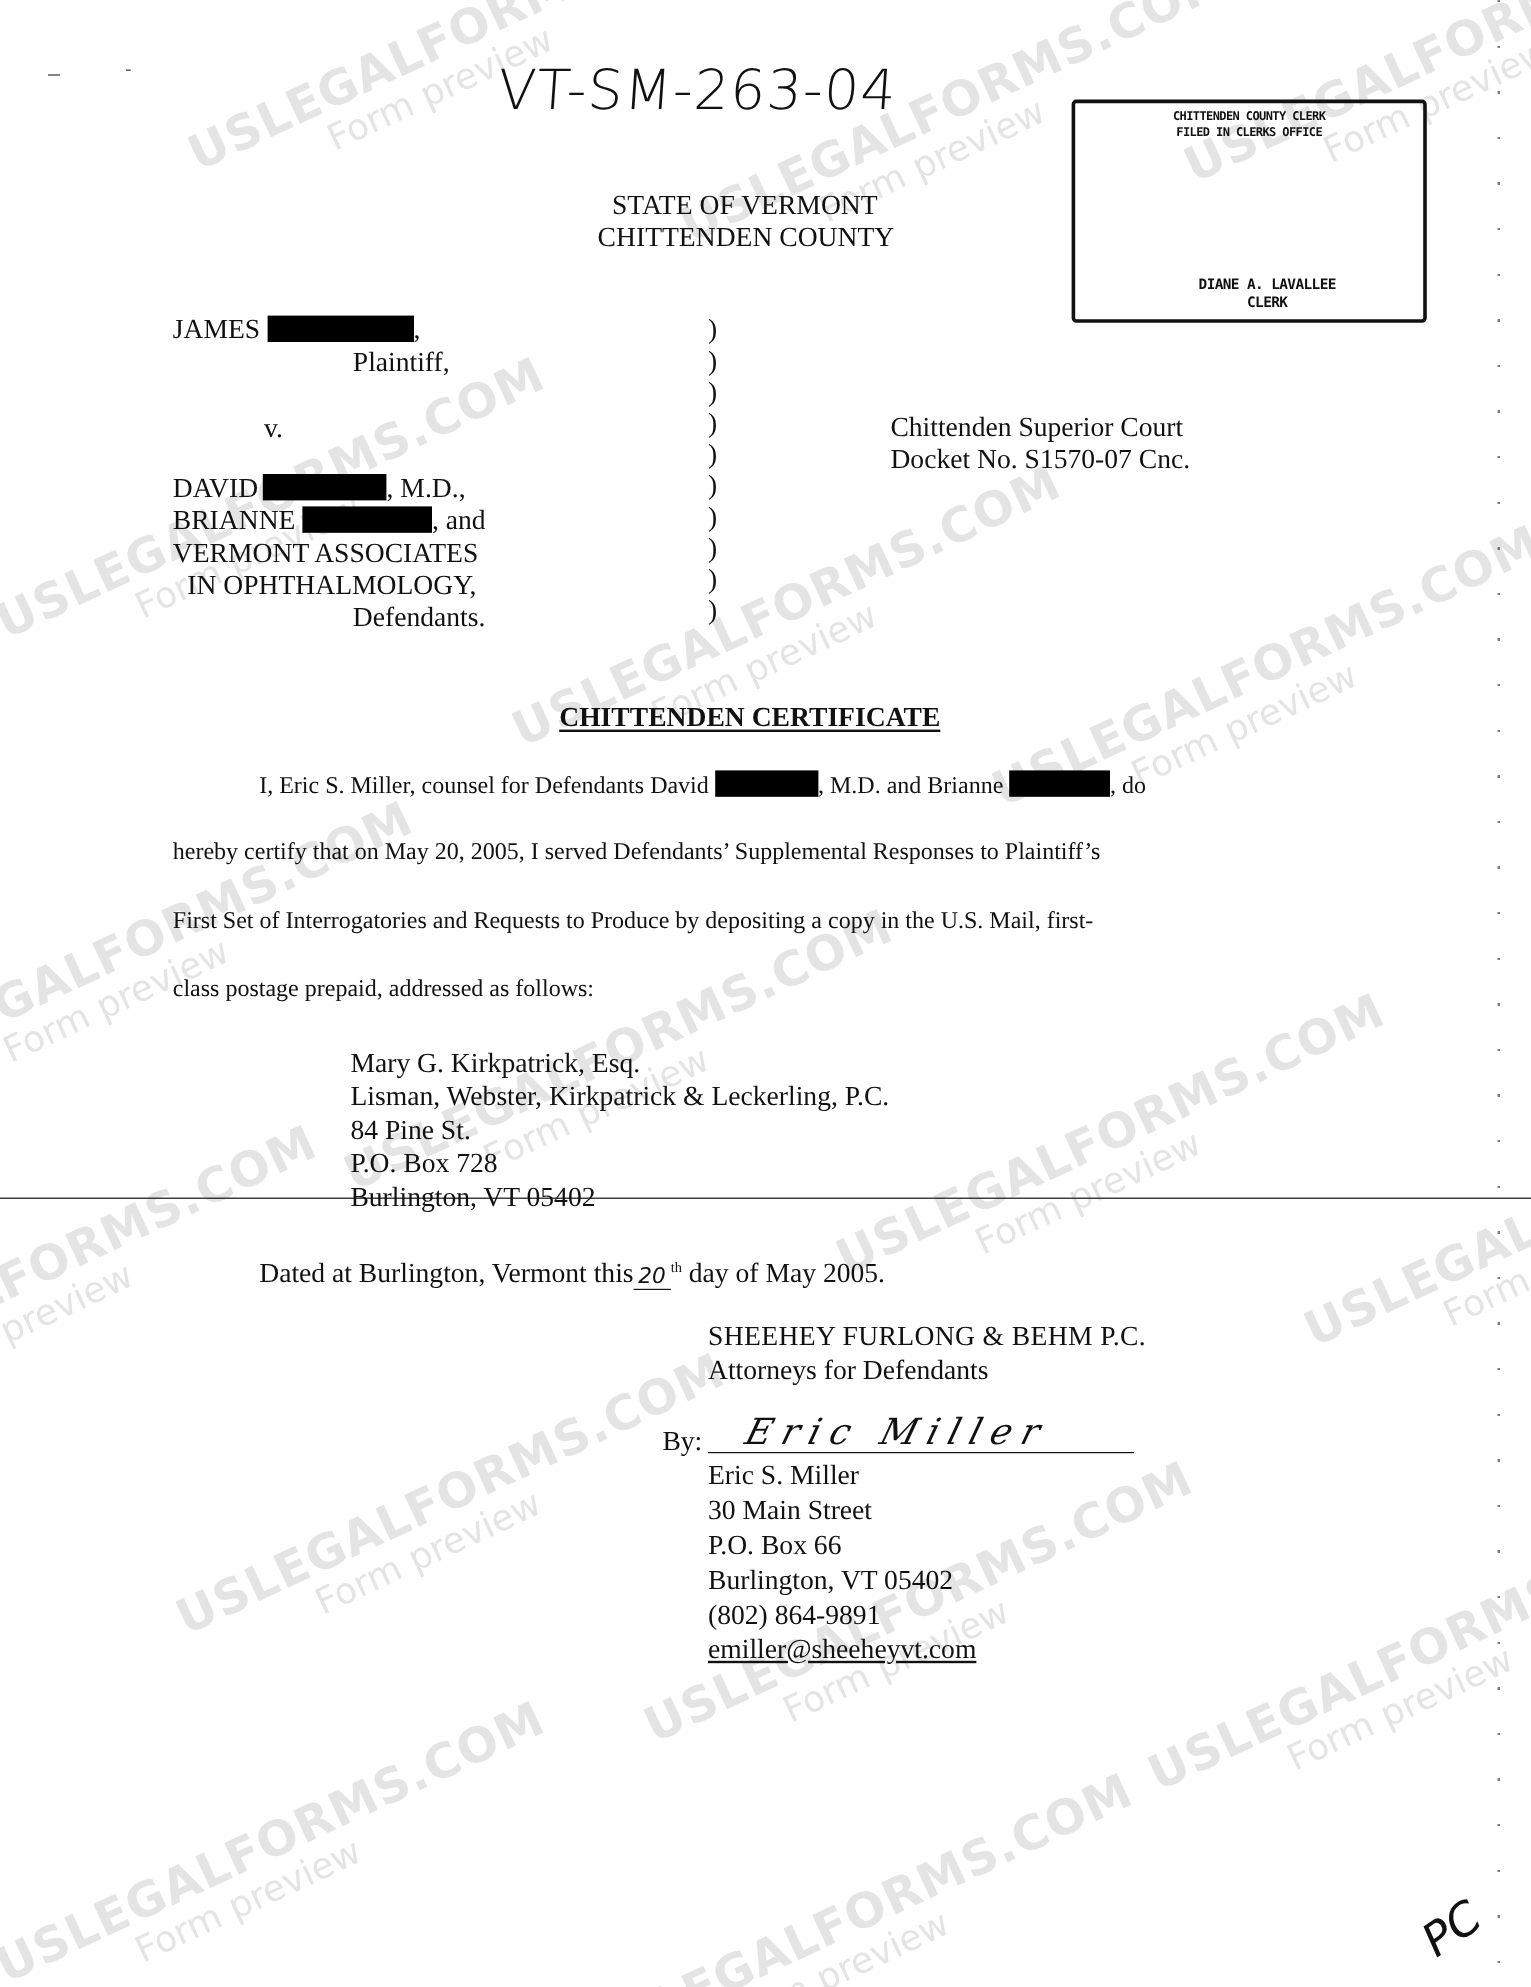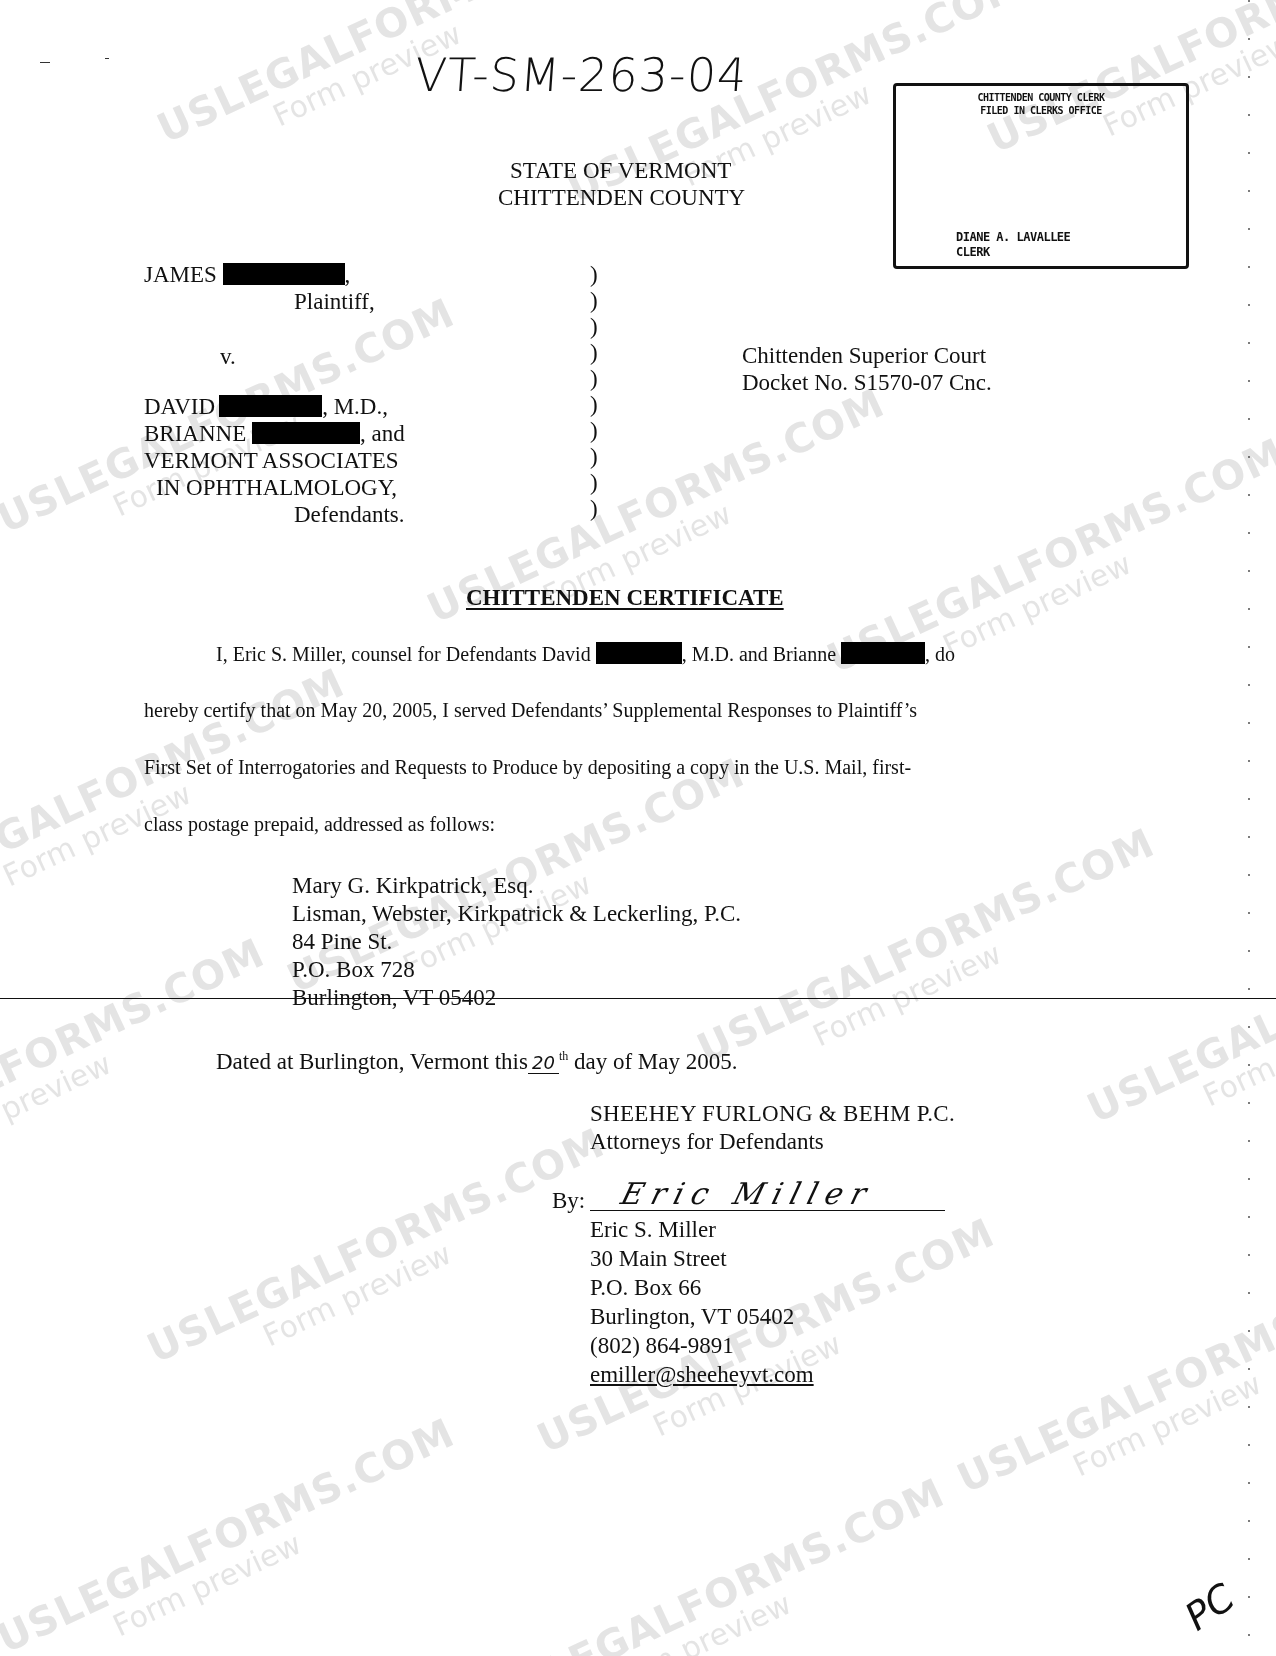--- a/index.html
+++ b/index.html
@@ -17,21 +17,21 @@
     .stamp-outer { position: absolute; left: 893px; top: 83px; width: 290px; height: 180px;
                    border: 3px solid #111; border-radius: 4px; }
     .stamp-top { position: absolute; left: 60px; top: 5px; font-family: "DejaVu Sans Mono", monospace;
                  font-size: 10px; font-weight: bold; line-height: 13px; text-align: center; width: 170px;
                  letter-spacing: -0.5px; }
     .stamp-inner { position: absolute; left: 44px; top: 40px; width: 230px; height: 100px;
                    border: 3px solid #111; border-right-width: 4px; }
     .stamp-date { position: absolute; left: 0; right: 0; top: 30px; text-align: center;
                   font-family: "DejaVu Sans", sans-serif; font-size: 29px; letter-spacing: 1px; }
     .stamp-date b { font-weight: bold; letter-spacing: -2px; }
-    .stamp-bottom { position: absolute; left: 60px; top: 144px; width: 200px; text-align: left;
+    .stamp-bottom { position: absolute; left: 60px; top: 144px; width: 200px; text-align: center;
                     font-family: "DejaVu Sans Mono", monospace; font-size: 12px; font-weight: bold;
                     line-height: 15px; letter-spacing: -0.5px; }
 
     .paren { font-size: 23px; line-height: 26px; }
 
     .title { font-weight: bold; text-decoration: underline; text-decoration-thickness: 2px;
              text-underline-offset: 3px; font-size: 23px; }
 
     .body-line { font-size: 20px; }
     .rule { position: absolute; left: 0; width: 1276px; top: 998px; height: 1px; background: #111; }

